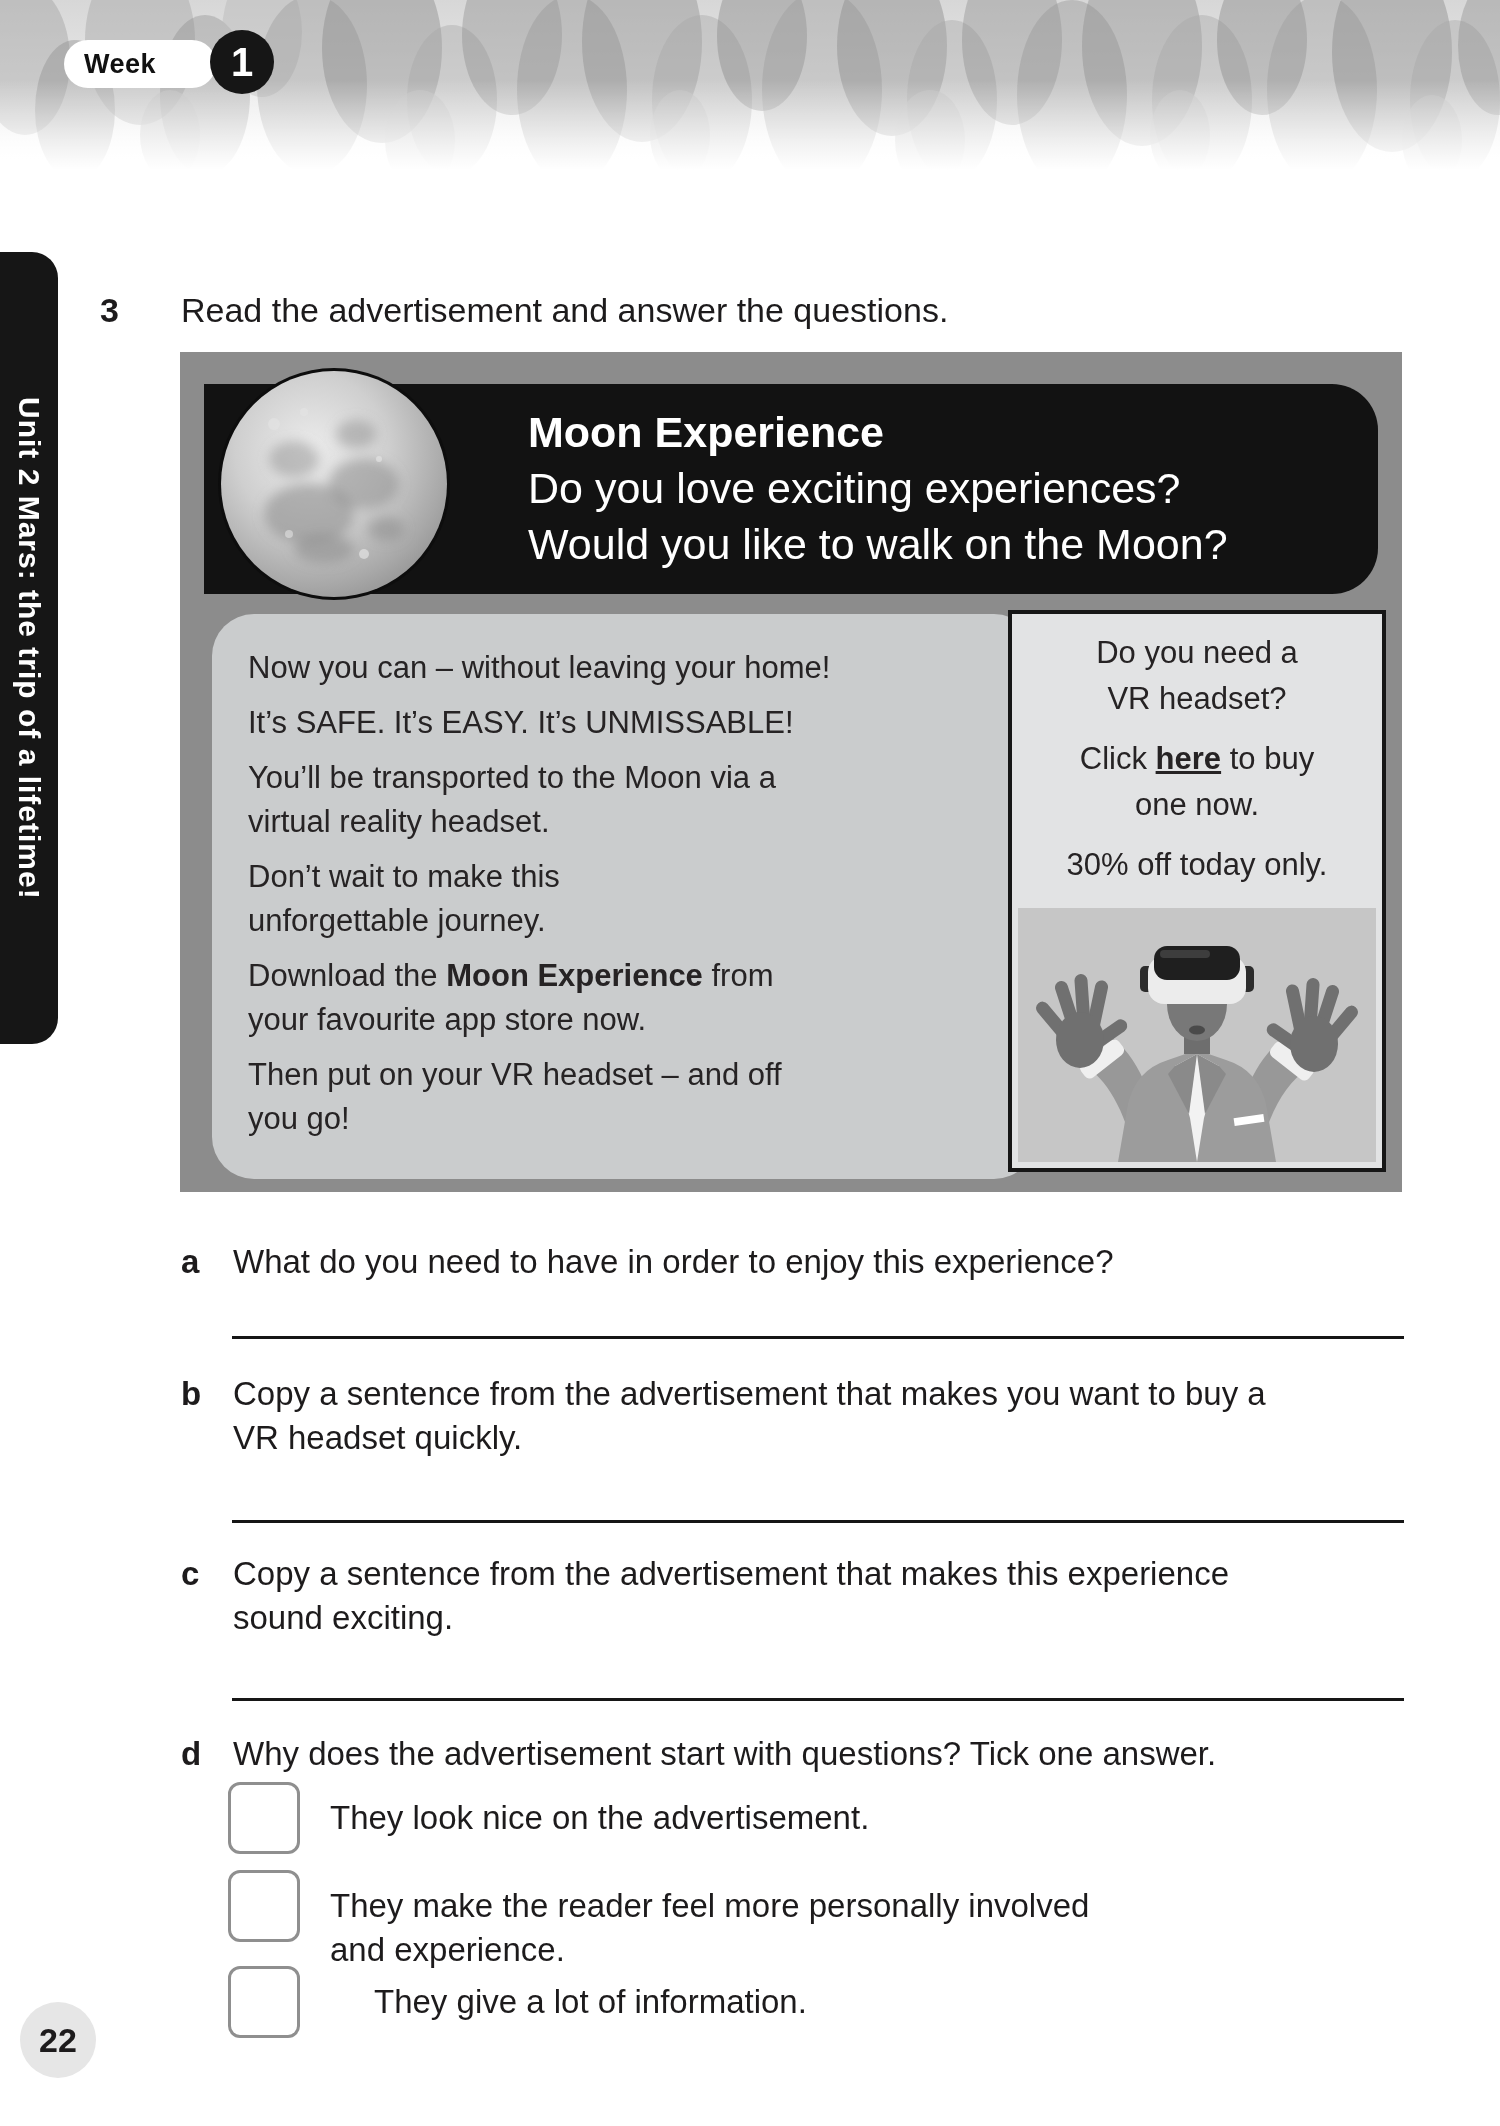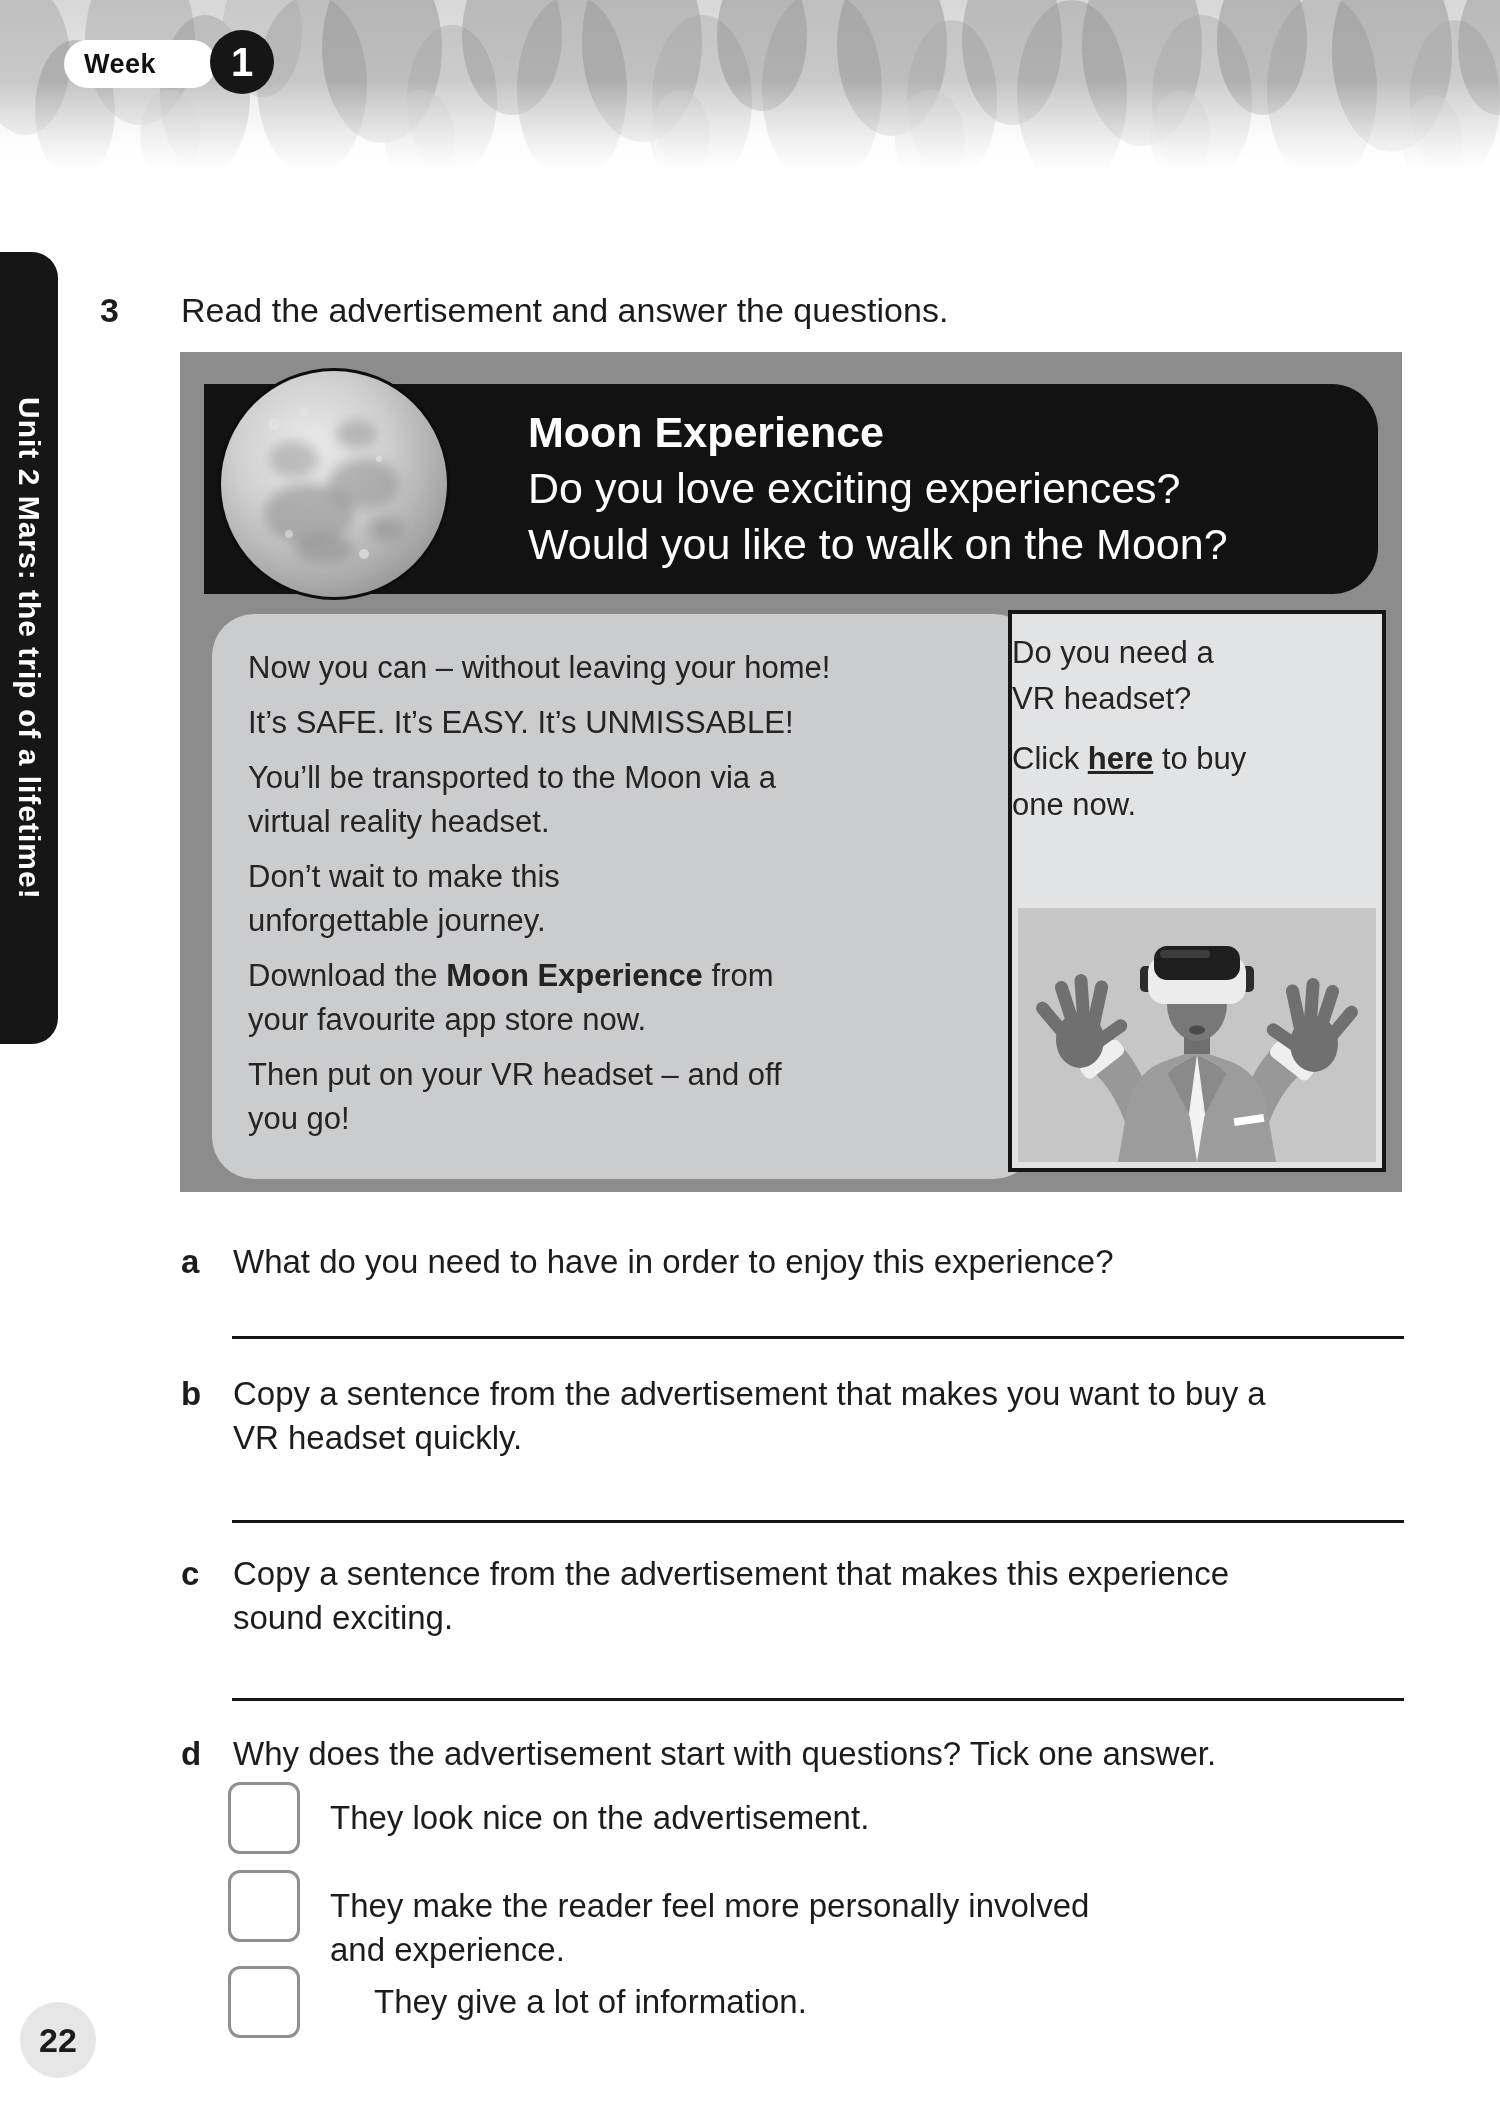--- a/index.html
+++ b/index.html
@@ -41,21 +41,21 @@
   }
   .ad-title{font-weight:bold;}
   .moon{position:absolute;left:34px;top:12px;width:240px;height:240px;}
   .ad-body{
     position:absolute;left:32px;top:262px;width:824px;height:565px;background:#cacccd;border-radius:42px;
     box-sizing:border-box;padding:32px 30px 0 36px;font-size:31px;line-height:44px;color:#262324;
   }
   .ad-body p{margin:0 0 11px 0;}
   .ad-side{
     position:absolute;left:828px;top:258px;width:378px;height:562px;background:#e2e3e4;
-    border:4px solid #161616;box-sizing:border-box;text-align:left;
+    border:4px solid #161616;box-sizing:border-box;text-align:center;
     font-size:31px;line-height:46px;color:#262324;padding-top:16px;
   }
   .ad-side .para{margin-bottom:14px;}
   .here-link{font-weight:bold;text-decoration:underline;color:#262324;cursor:pointer;}
   .vr-photo{position:absolute;left:6px;right:6px;bottom:6px;height:254px;width:358px;}
   
   .q{position:absolute;left:0;width:1500px;font-size:33px;line-height:44px;color:#1d1b1c;}
   .q-label{position:absolute;left:181px;top:0;font-weight:bold;}
   .q-text{position:absolute;left:233px;top:0;width:1200px;}
   .answer-line{position:absolute;left:232px;width:1172px;border-top:3px solid #161616;height:0;}
@@ -193,20 +193,21 @@
 
     <div class="ad-side">
       <div class="para">
         <div>Do you need a</div>
         <div>VR headset?</div>
       </div>
       <div class="para">
         <div><span>Click </span><span class="here-link">here</span><span> to buy</span></div>
         <div>one now.</div>
       </div>
+      <div class="para">30% off today only.</div>
 
       <svg class="vr-photo" viewBox="0 0 358 254">
         <rect x="0" y="0" width="358" height="254" fill="#c6c6c6"></rect>
 
         <path d="M118,254 C110,210 92,175 70,160 L95,130 C125,155 140,200 146,254 Z" fill="#989898"></path>
         <path d="M240,254 C248,210 266,177 288,162 L263,132 C233,157 218,200 212,254 Z" fill="#989898"></path>
 
         <rect x="60" y="142" width="48" height="18" rx="6" fill="#efefef" transform="rotate(-38 84 151)"></rect>
         <rect x="250" y="144" width="48" height="18" rx="6" fill="#efefef" transform="rotate(38 274 153)"></rect>
 

